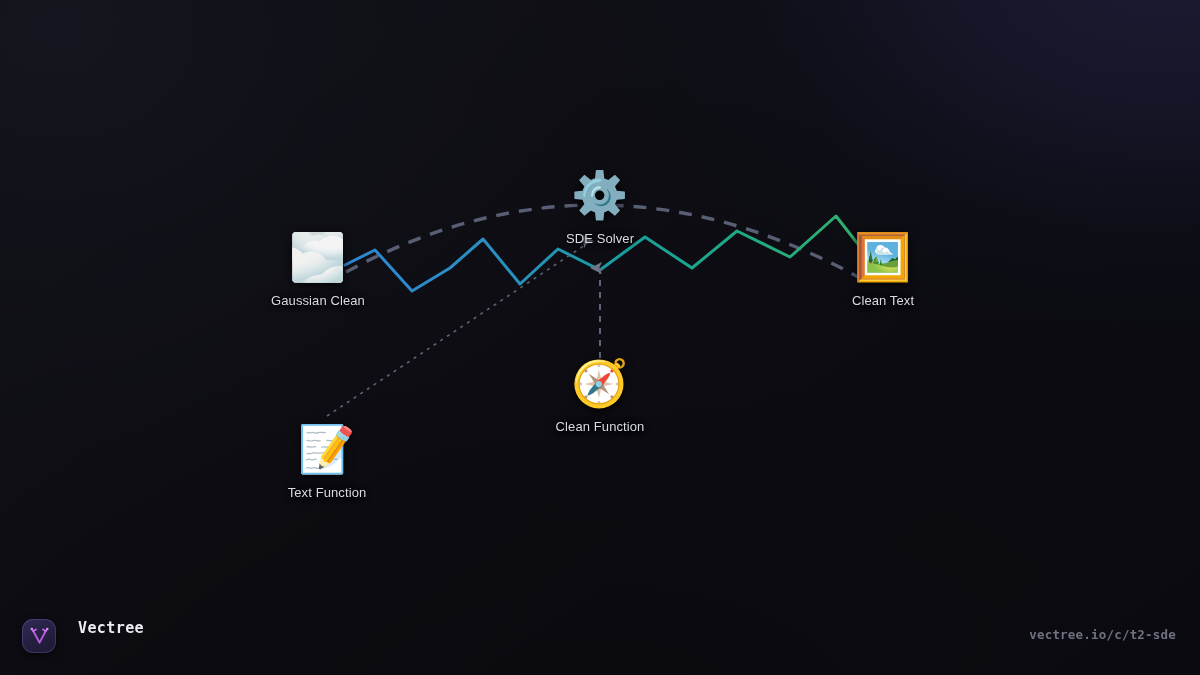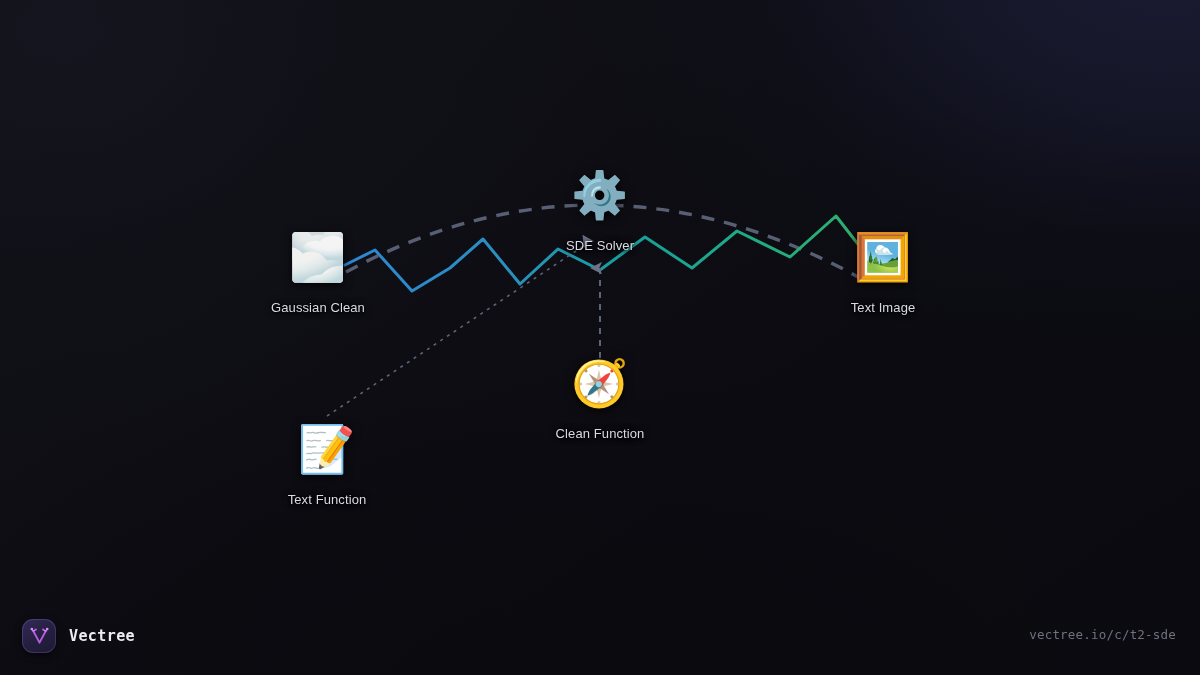--- a/index.html
+++ b/index.html
@@ -21,59 +21,59 @@
   #graph { position:absolute; inset:0; width:1200px; height:675px; }
 
   .node { position:absolute; text-align:center; width:170px; }
   .node .glyph {
     font-size:46px; line-height:1;
     display:block; height:52px;
     filter: drop-shadow(0 2px 5px rgba(0,0,0,0.75));
   }
   .node .nlabel {
     display:block;
-    margin-top:14px;
+    margin-top:7px;
     font-size:13px;
     color:#d9dbe2;
     letter-spacing:.1px;
     text-shadow:0 1px 3px rgba(0,0,0,0.95), 0 0 7px rgba(0,0,0,0.9);
     white-space:nowrap;
   }
 
   #n-gaussian { left:233px; top:234px; }
   #n-solver   { left:515px; top:172px; }
   #n-score    { left:515px; top:360px; }
   #n-text     { left:242px; top:426px; }
   #n-clean    { left:798px; top:234px; }
 
   
   #brand {
     position:absolute; left:22px; bottom:22px;
     display:flex; flex-direction:column; gap:8px;
   }
-  #brand-row { display:flex; align-items:center; gap:13px;margin-top:12px; }
+  #brand-row { display:flex; gap:22px;margin-top:12px; }
   #logo-mark {
     width:34px; height:34px; border-radius:11px;
     background:linear-gradient(150deg,#322a57 0%, #241f3e 55%, #1d1933 100%);
     box-shadow:inset 0 0 0 1px rgba(150,120,220,0.25), 0 2px 7px rgba(0,0,0,0.6);
     display:flex; align-items:center; justify-content:center;
   }
   #brand-name {
     font-family:"DejaVu Sans Mono", monospace;
     font-size:15px; font-weight:700; color:#ececf2; letter-spacing:.4px;
   }
   #deck-title {
     font-family:"DejaVu Sans Mono", monospace;
     font-size:31px; font-weight:700; color:#ffffff;
     letter-spacing:1.2px; line-height:1;
   }
   #url {
     position:absolute; right:24px; bottom:33px;
     font-family:"DejaVu Sans Mono", monospace;
-    font-size:12.5px; color:#6e7180; letter-spacing:.2px;
+    font-size:12.5px; color:#6e7180; letter-spacing:.2px;font-weight:bold;
   }
 </style>
 </head>
 <body>
 
 <div id="stage">
 
   <svg id="graph" viewBox="0 0 1200 675" xmlns="http://www.w3.org/2000/svg">
     <defs>
       <linearGradient id="zigGrad" x1="0" y1="0" x2="1" y2="0">
@@ -118,21 +118,21 @@
     <span class="nlabel">Clean Function</span>
   </div>
 
   <div class="node" id="n-text">
     <span class="glyph">📝</span>
     <span class="nlabel">Text Function</span>
   </div>
 
   <div class="node" id="n-clean">
     <span class="glyph">🖼️</span>
-    <span class="nlabel">Text Image</span>
+    <span class="nlabel">Clean Text</span>
   </div>
 
   <div id="brand">
     <div id="brand-row">
       <div id="logo-mark">
         <svg width="21" height="21" viewBox="0 0 24 24">
           <path d="M5 6 L12 19 L19 6" fill="none" stroke="#b55ce0" stroke-width="2.2" stroke-linecap="round" stroke-linejoin="round"></path>
           <path d="M5 6 L3.2 3.6 M5 6 L7.6 4.2" fill="none" stroke="#cf7df0" stroke-width="1.7" stroke-linecap="round"></path>
           <path d="M19 6 L20.8 3.6 M19 6 L16.4 4.2" fill="none" stroke="#cf7df0" stroke-width="1.7" stroke-linecap="round"></path>
           <circle cx="3.2" cy="3.4" r="1.5" fill="#d98bf5"></circle>

